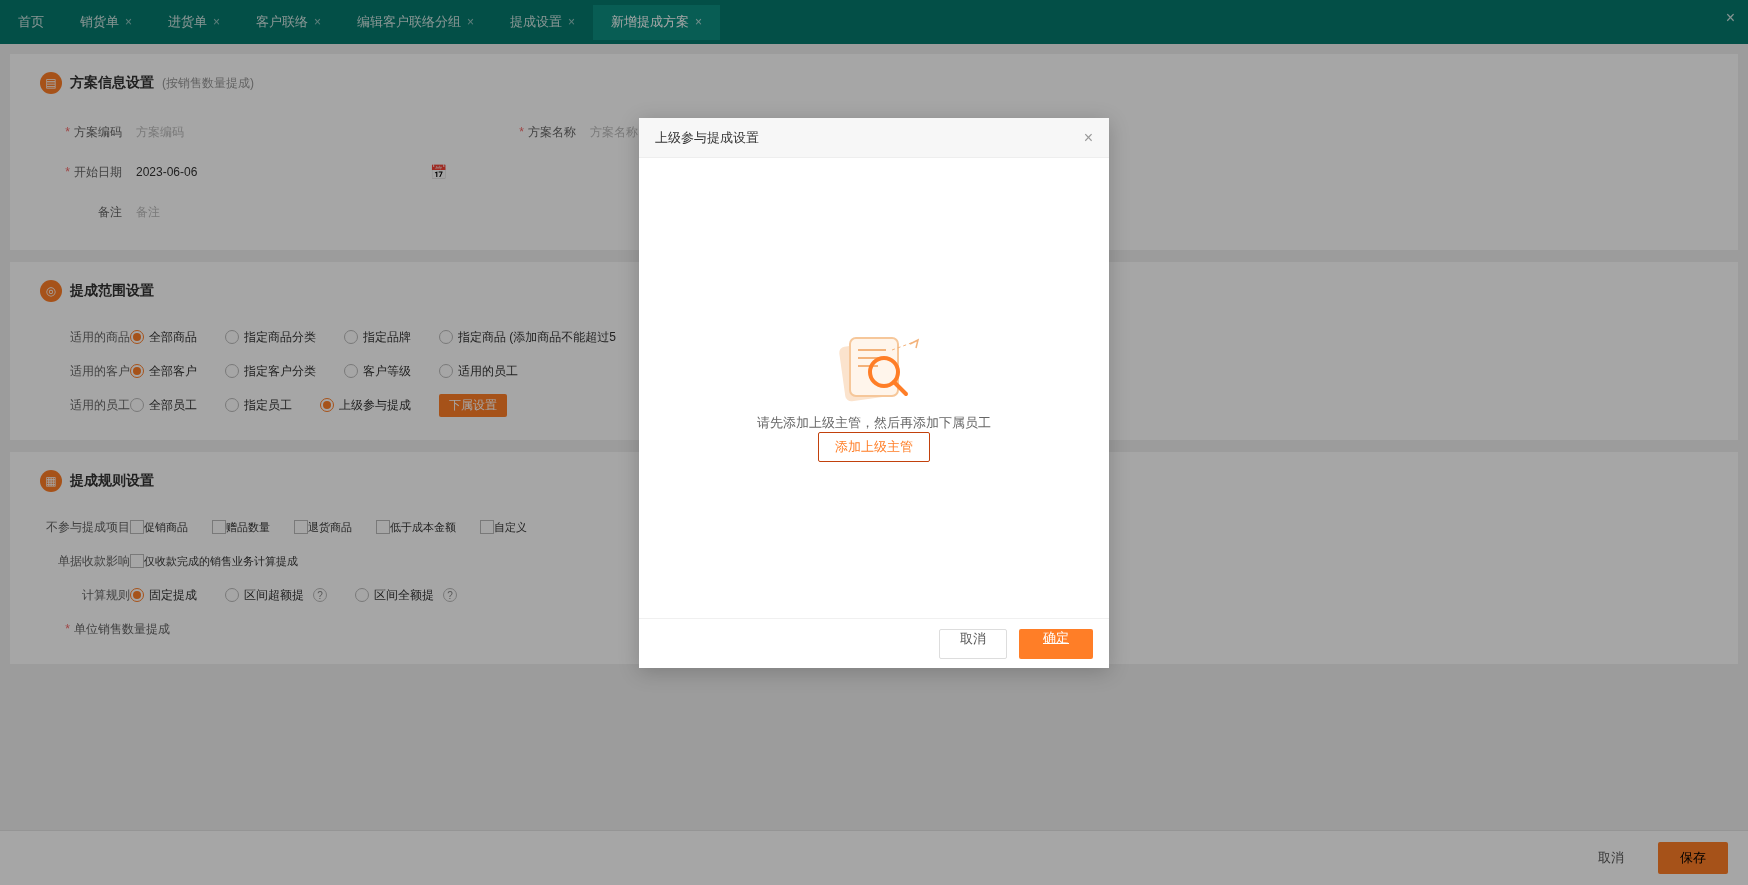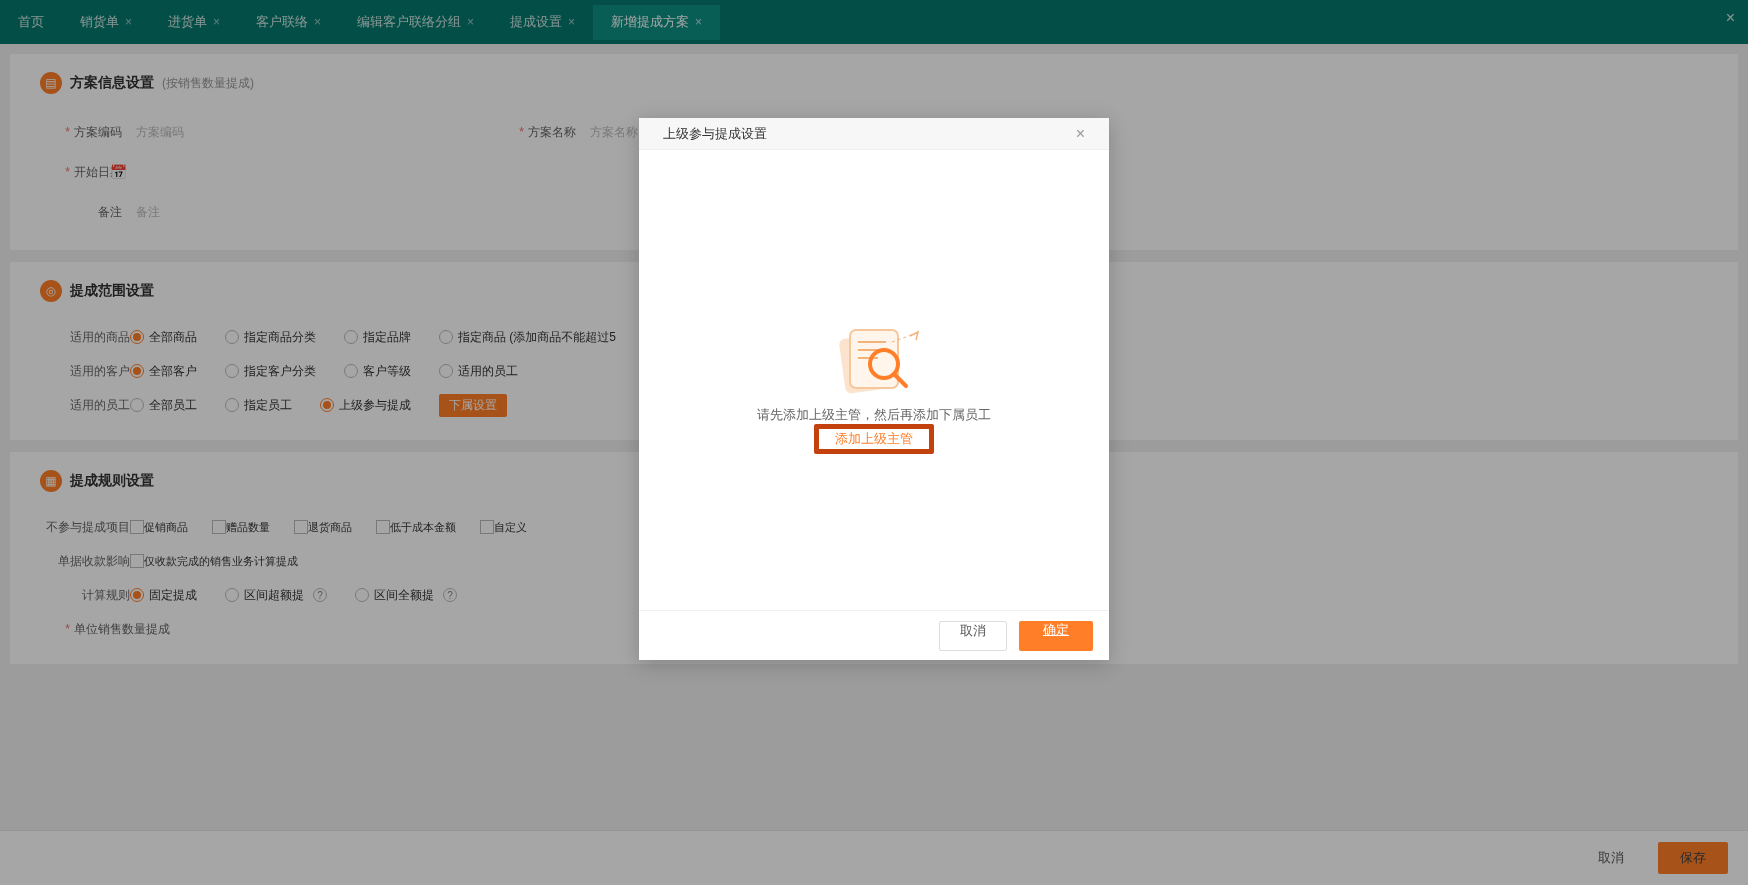--- a/index.html
+++ b/index.html
@@ -46,31 +46,31 @@
 .side-item { display:flex; flex-direction:column; align-items:center; font-size:11px; color:#777; cursor:pointer; }
 .side-item.active { color:#ff7e27; }
 .side-item .dot { width:26px; height:26px; border-radius:50%; border:1px solid #ddd; display:flex; align-items:center; justify-content:center; margin-bottom:4px; }
 .side-item.active .dot { background:#ff7e27; border-color:#ff7e27; color:#fff; }
 .side-connector { width:1px; height:12px; background:#ddd; }
 
 
 .footer { position:absolute; bottom:0; left:0; right:0; height:55px; background:#fff; border-top:1px solid #e5e5e5; display:flex; justify-content:flex-end; align-items:center; padding:0 20px; gap:12px; }
 .btn { height:32px; padding:0 22px; font-size:13px; border-radius:2px; cursor:pointer; display:inline-flex; align-items:center; justify-content:center; }
 .btn-text { background:transparent; color:#555; }
-.btn-primary { background:#ff7e27; color:#404040; }
+.btn-primary { background:#ff7e27; color:#000000; }
 
 
 .mask { position:absolute; inset:0; background:rgba(0,0,0,.35); z-index:10; }
 .modal { position:absolute; z-index:11; width:470px; background:#fff; left:50%; top:118px; transform:translateX(-50%); box-shadow:0 4px 20px rgba(0,0,0,.2); }
-.modal-head { height:32px; background:#f7f7f7; display:flex; align-items:center; justify-content:space-between; padding:0 24px; font-size:13px; color:#333; border-bottom:1px solid #eee; }
+.modal-head { height:40px; background:#f7f7f7; display:flex; align-items:center; justify-content:space-between; padding:0 16px; font-size:13px; color:#333; border-bottom:1px solid #eee; }
 .modal-close { cursor:pointer; color:#999; font-size:16px; }
 .modal-body { height:460px; display:flex; flex-direction:column; align-items:center; justify-content:center; }
 .empty-illust { width:120px; height:100px; position:relative; }
 .modal-msg { font-size:13px; color:#666; }
-.btn-outline { border:5px solid #c2410c; color:#ff7e27; height:30px; padding:0 16px; font-size:13px; border-radius:2px; cursor:pointer; display:inline-flex; align-items:center; background:#fff; }
+.btn-outline { border:1px solid #c2410c; color:#ff7e27; height:30px; padding:0 16px; font-size:13px; border-radius:2px; cursor:pointer; display:inline-flex; align-items:center; background:#fff; }
 .modal-foot { height:50px; display:flex; justify-content:flex-end; align-items:center; padding:0 16px; gap:12px; border-top:1px solid #f0f0f0; }
 .btn-default { background:#fff; border:1px solid #ddd; color:#555; height:30px; padding:0 20px; font-size:13px; border-radius:2px; cursor:pointer; }
 .btn-confirm { background:#ff7e27; color:#fff; height:30px; padding:0 24px; font-size:13px; border-radius:2px; cursor:pointer; border:none;text-decoration:underline; }
 </style>
 </head>
 <body>
 
 <div class="tabbar">
   <div class="tab">
       <span>首页</span>
@@ -132,20 +132,21 @@
         <div class="form-label req">方案编码</div>
         <input class="form-input" placeholder="方案编码" style="">
       </div>
       <div class="form-row">
         <div class="form-label req">方案名称</div>
         <input class="form-input" placeholder="方案名称" style="">
       </div>
     </div>
     <div class="form-row">
       <div class="form-label req">开始日期</div>
+      <input class="form-input" value="2023-06-06" style="">
       <span class="date-icon">📅</span>
     </div>
     <div class="form-row">
       <div class="form-label">备注</div>
       <input class="form-input" style="width: 800px;" placeholder="备注">
     </div>
   </div>
 
   <div class="panel">
     <div class="section-head">

